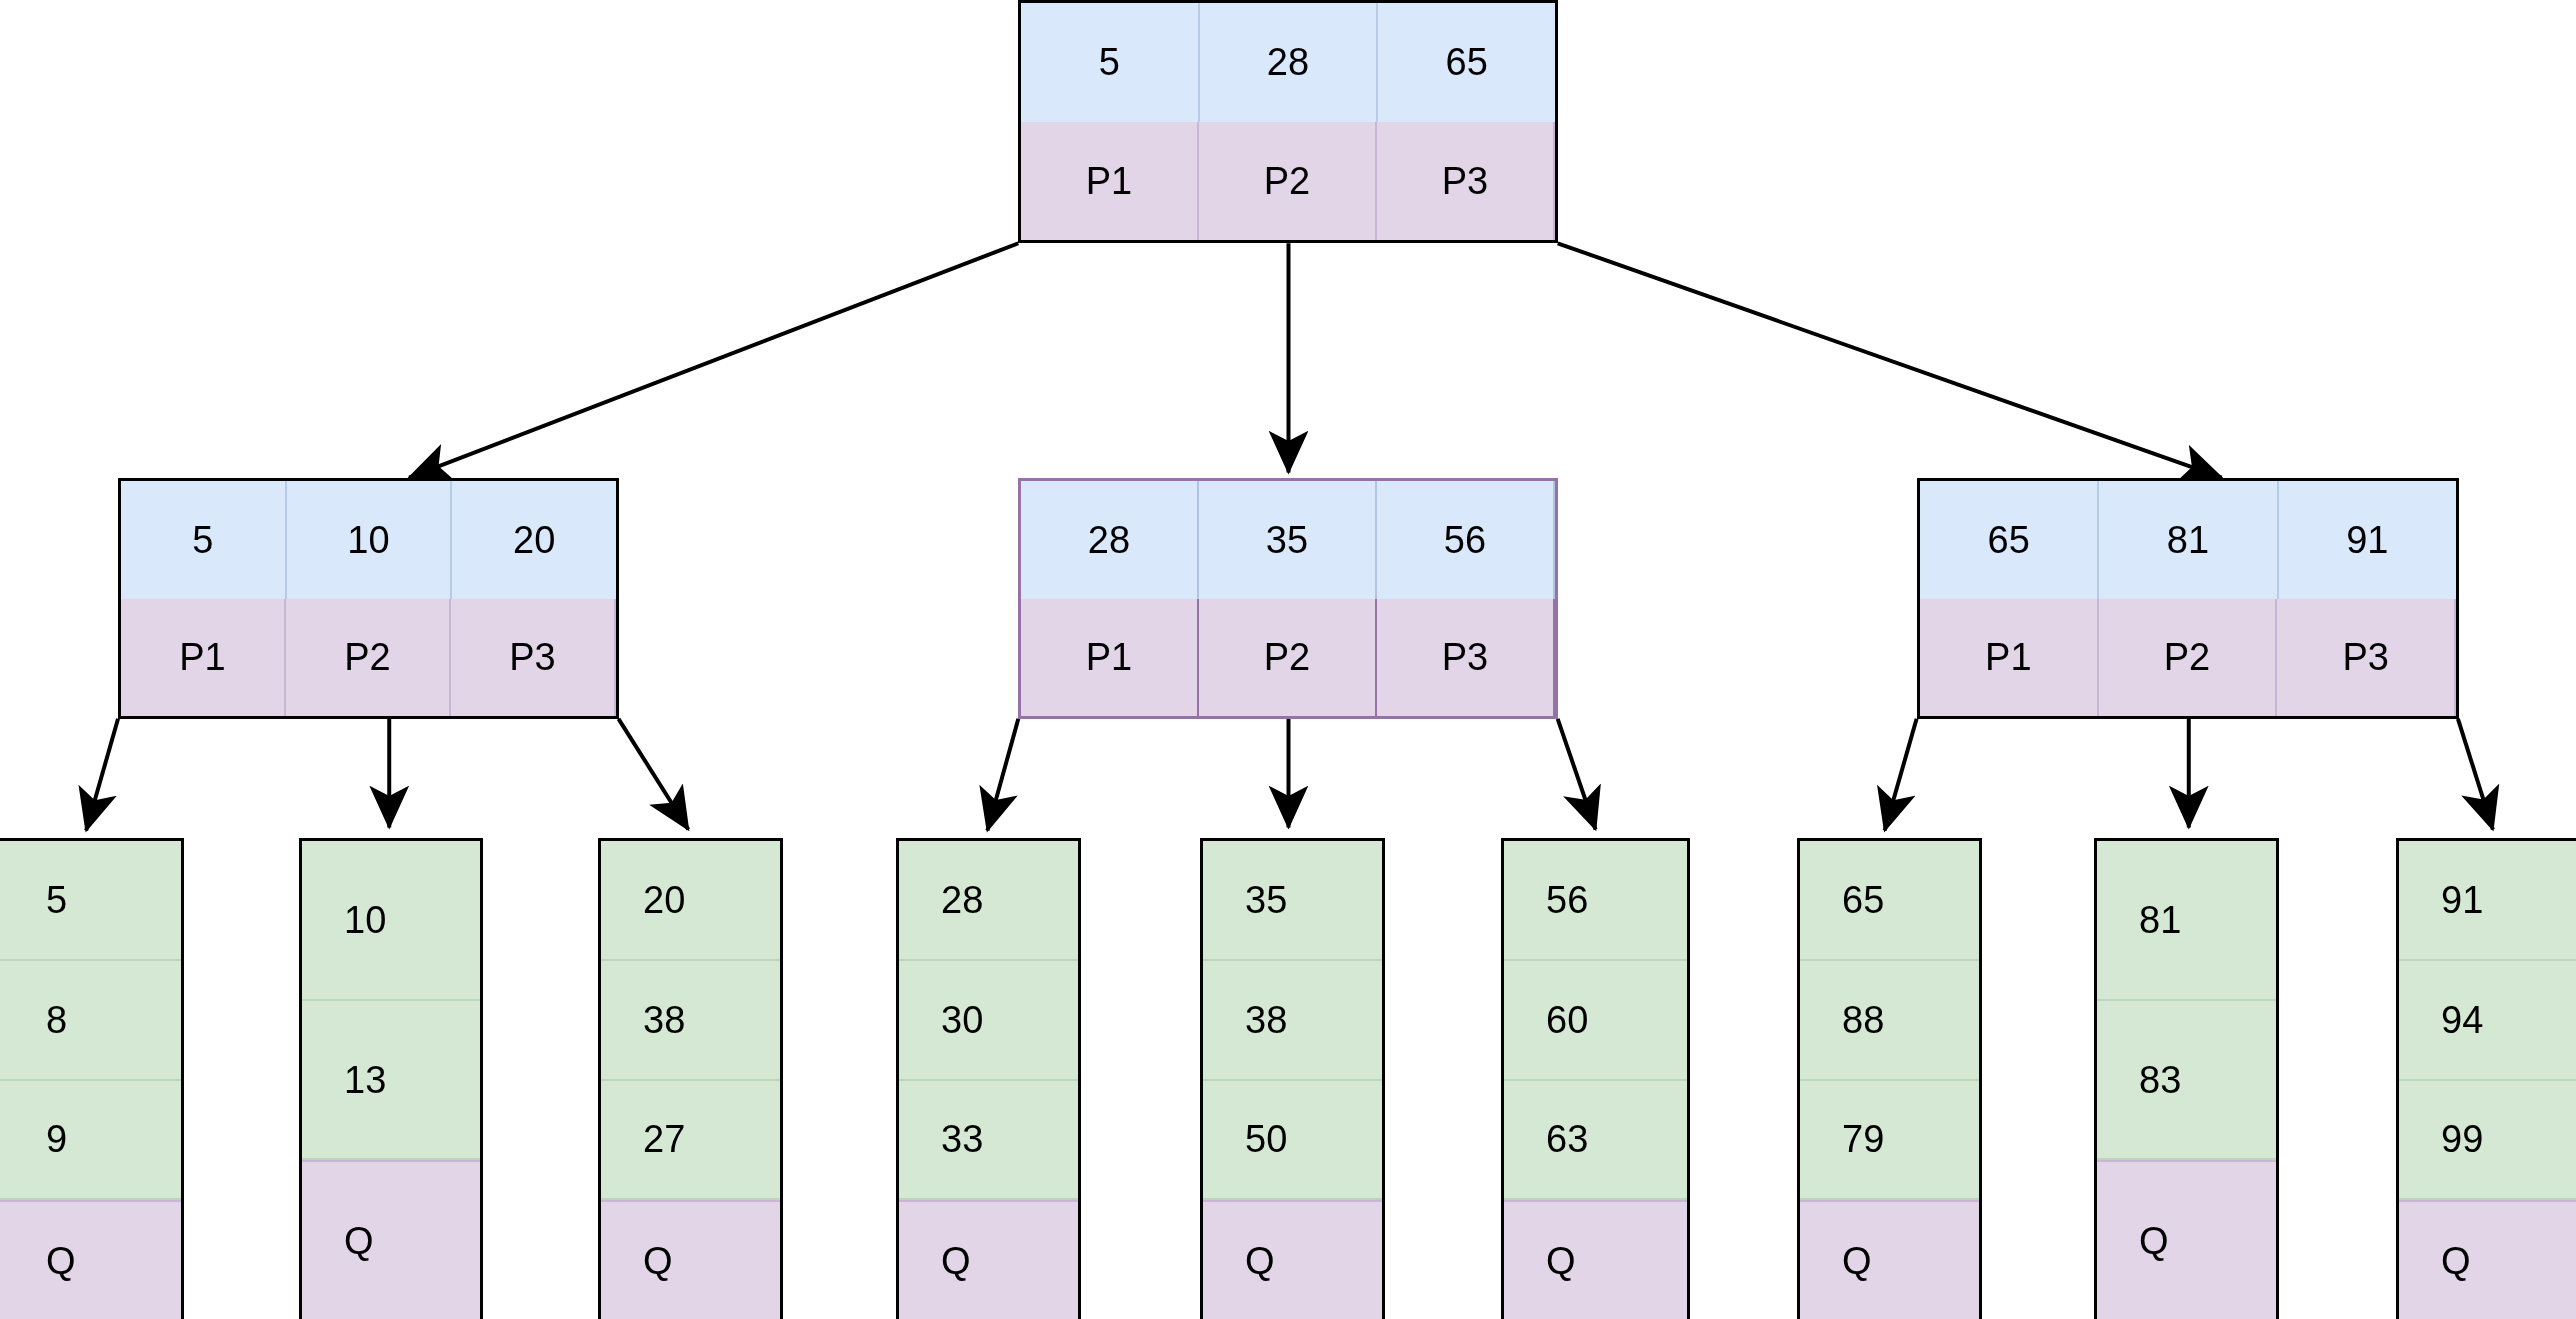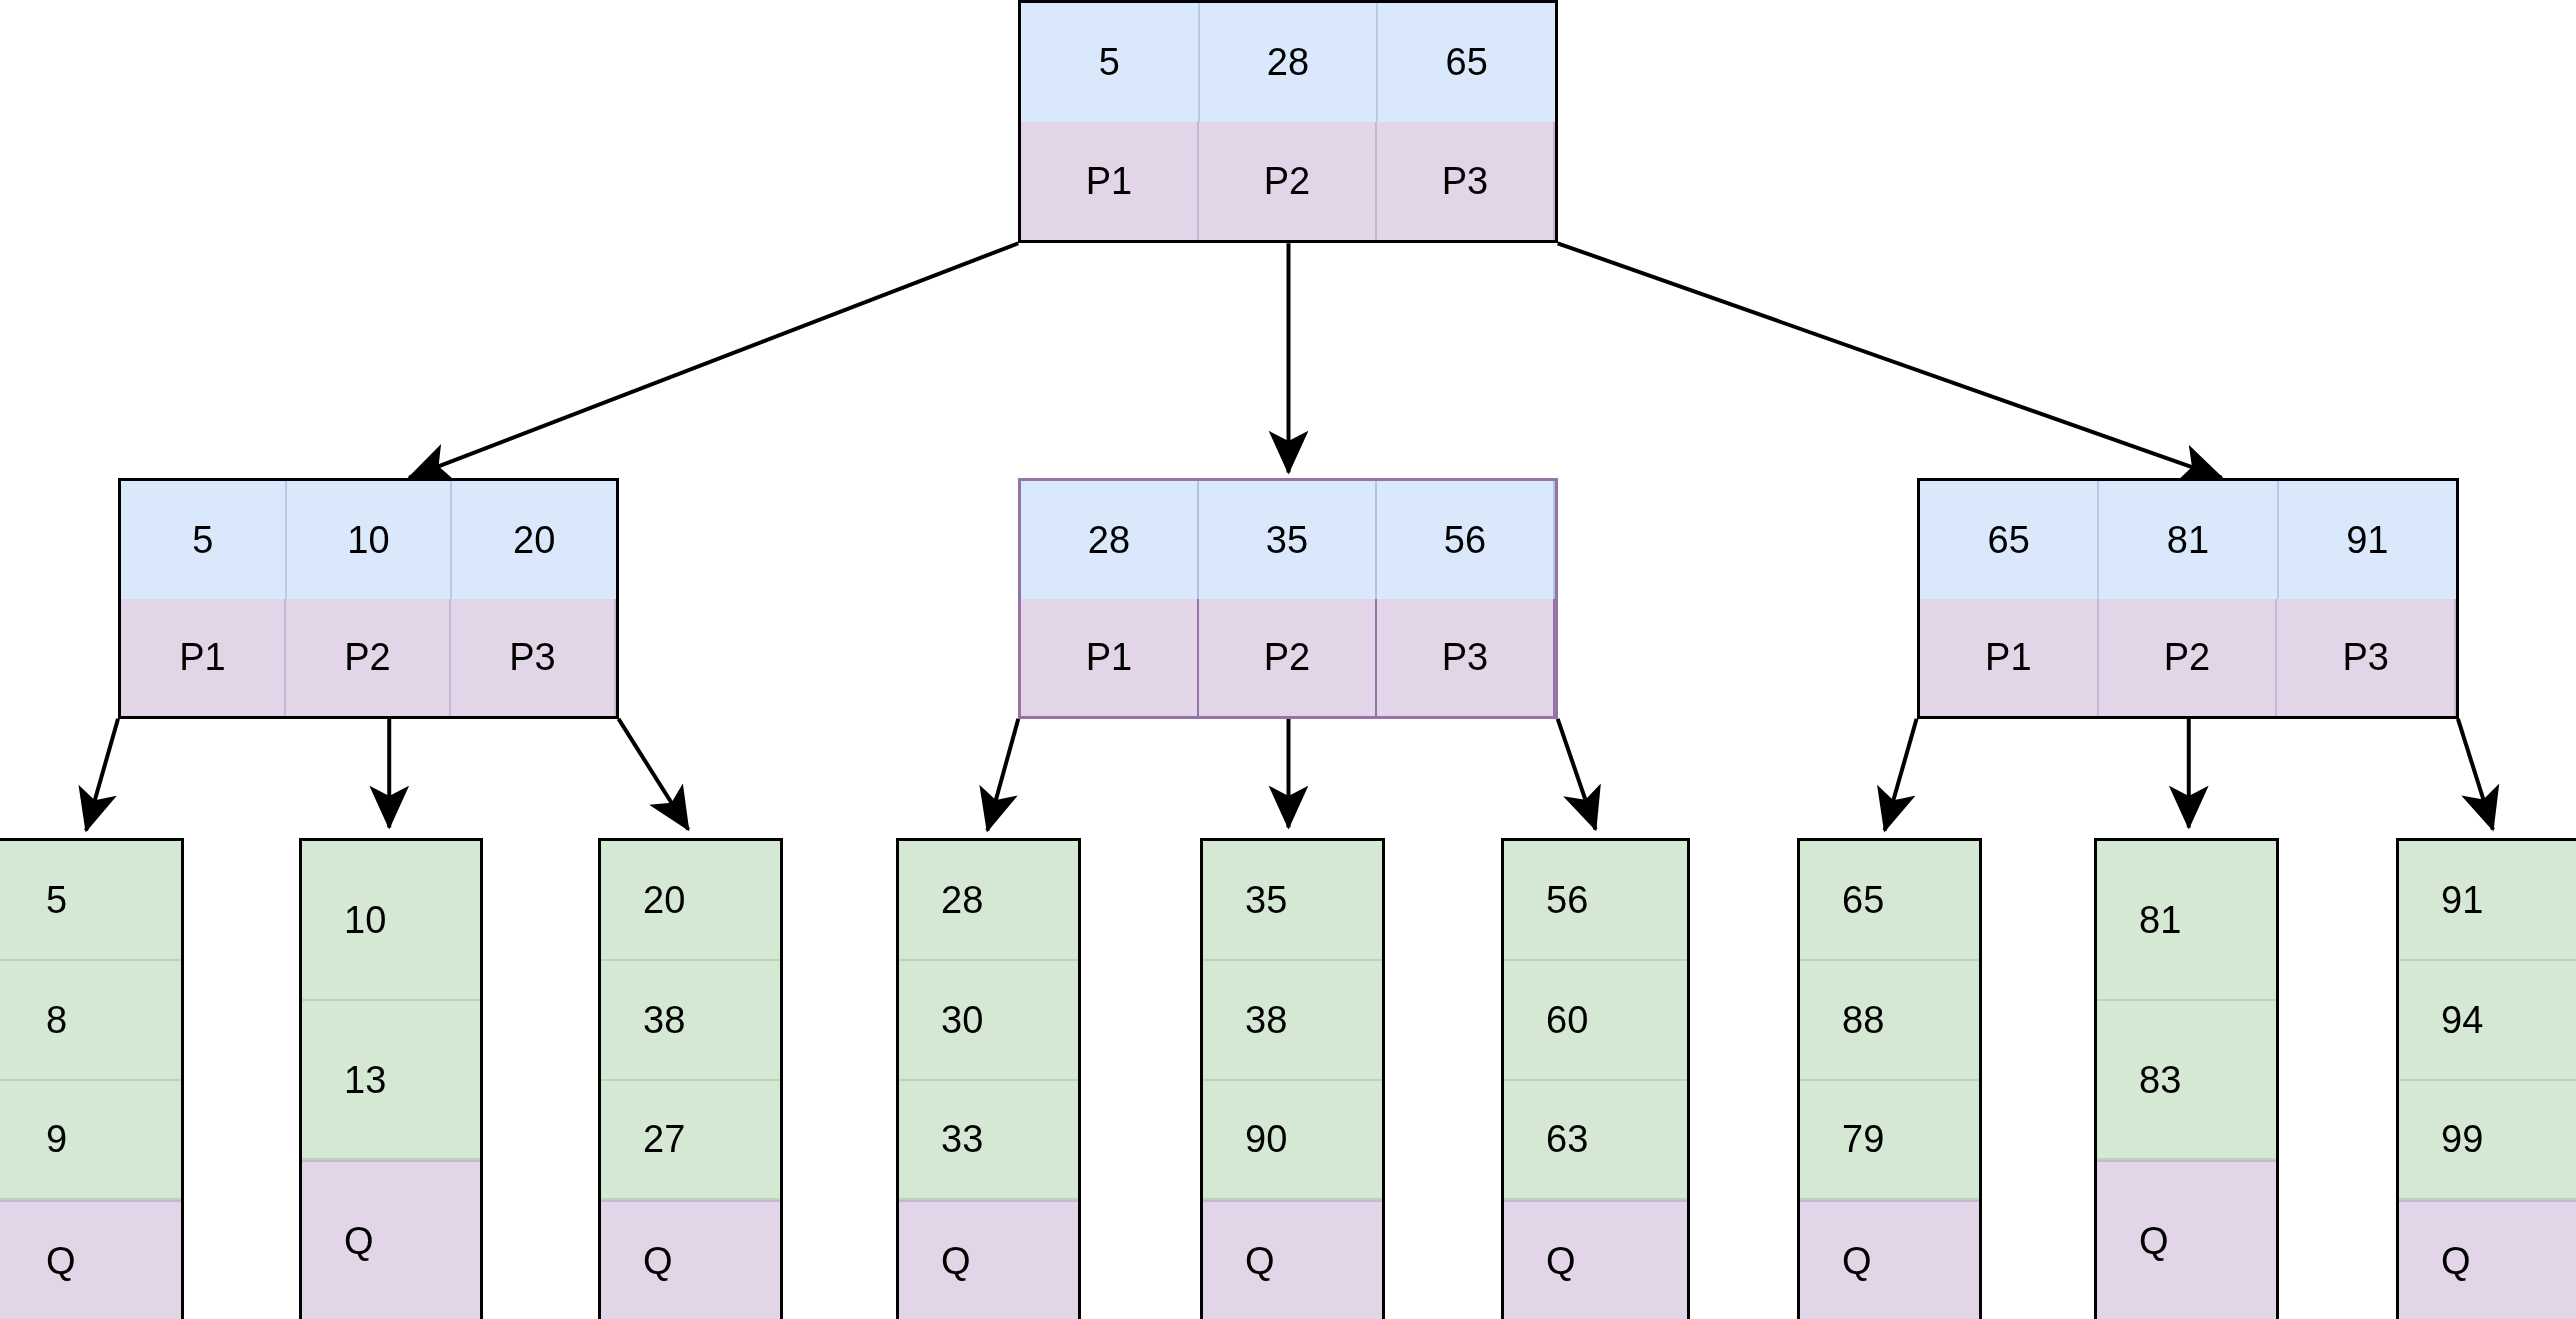--- a/index.html
+++ b/index.html
@@ -206,21 +206,21 @@
   <div class="leaf" style="left:896px; top:838px; width:185px; height:485px;">
     <div class="lcell">28</div>
     <div class="lcell">30</div>
     <div class="lcell">33</div>
     <div class="lcell q">Q</div>
   </div>
 
   <div class="leaf" style="left:1200px; top:838px; width:185px; height:485px;">
     <div class="lcell">35</div>
     <div class="lcell">38</div>
-    <div class="lcell">90</div>
+    <div class="lcell">50</div>
     <div class="lcell q">Q</div>
   </div>
 
   <div class="leaf" style="left:1501px; top:838px; width:189px; height:485px;">
     <div class="lcell">56</div>
     <div class="lcell">60</div>
     <div class="lcell">63</div>
     <div class="lcell q">Q</div>
   </div>
 

